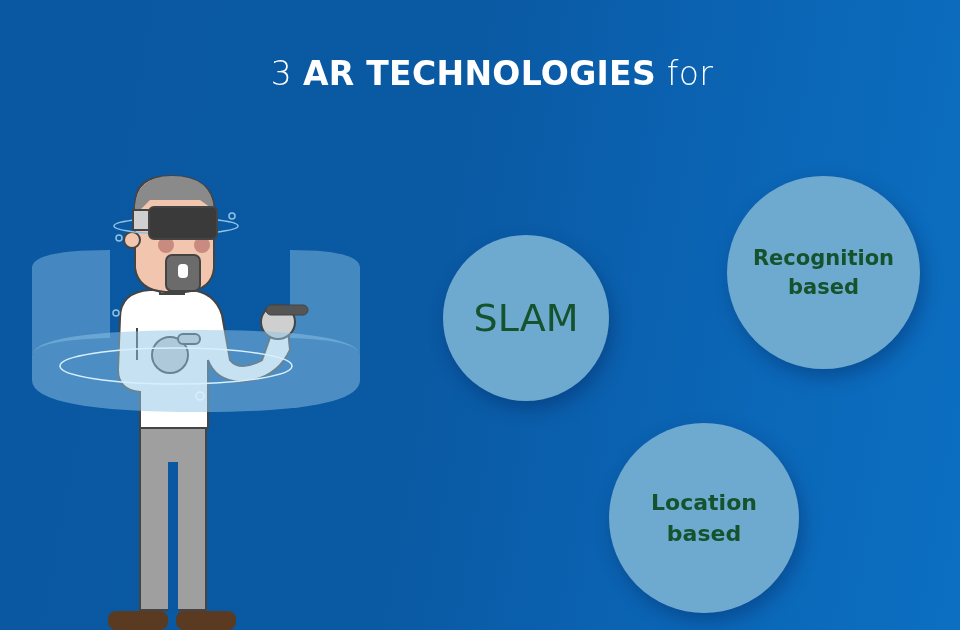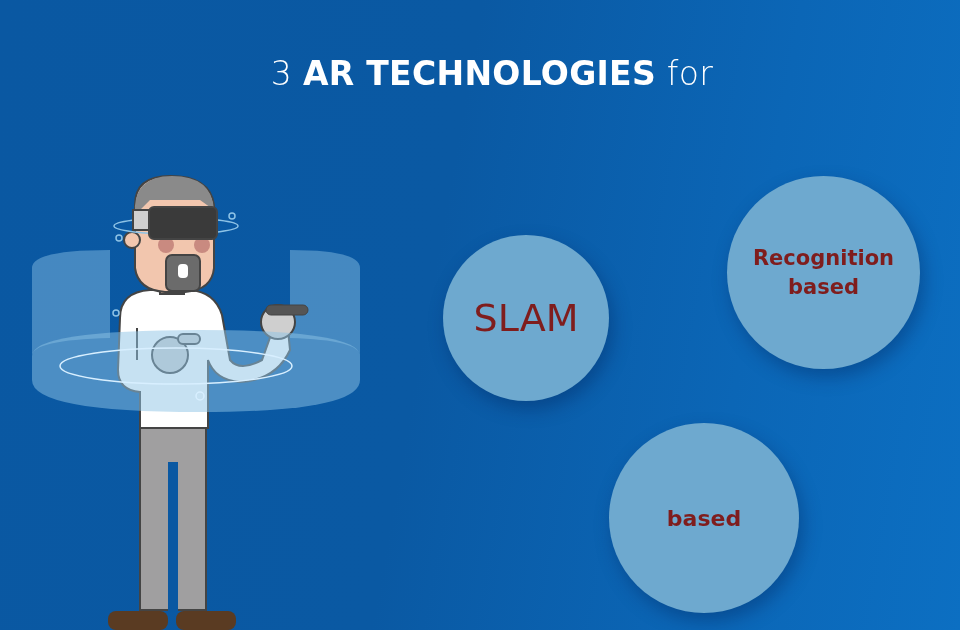--- a/index.html
+++ b/index.html
@@ -4,21 +4,21 @@
 <style>
   html,body{margin:0;padding:0;}
   body{width:960px;height:630px;overflow:hidden;position:relative;
     background:linear-gradient(100deg,#0a58a2 0%,#0a59a3 45%,#0b66b6 75%,#0c6fc2 100%);
     font-family:"Liberation Sans",sans-serif;color:#fff;}
   .title{position:absolute;left:0;width:960px;top:52px;text-align:center;
     font-family:"DejaVu Sans",sans-serif;font-size:33px;line-height:44px;font-weight:300;letter-spacing:0.3px;padding-left:12px;}
   .title b{font-weight:700;}
   .circle{position:absolute;border-radius:50%;background:#6ea9cf;
     box-shadow:4px 8px 18px rgba(0,30,80,0.35);display:flex;align-items:center;justify-content:center;
-    text-align:center;color:#7f1d1d;font-family:"DejaVu Sans",sans-serif;}
+    text-align:center;color:#14532d;font-family:"DejaVu Sans",sans-serif;}
   .c-slam{left:443px;top:235px;width:166px;height:166px;font-size:38px;font-weight:400;}
   .c-rec{left:727px;top:176px;width:193px;height:193px;font-size:21px;font-weight:600;line-height:29px;}
   .c-loc{left:609px;top:423px;width:190px;height:190px;font-size:22px;font-weight:600;line-height:31px;}
   .figure{position:absolute;left:0;top:160px;width:400px;height:470px;}
 </style>
 </head>
 <body>
 
 <div class="title">
   <div><span>3 </span><b>AR TECHNOLOGIES</b><span> for</span></div>
@@ -80,15 +80,16 @@
   <span>SLAM</span>
 </div>
 <div class="circle c-rec">
   <div>
     <div>Recognition</div>
     <div>based</div>
   </div>
 </div>
 <div class="circle c-loc">
   <div>
+    <div>Location</div>
     <div>based</div>
   </div>
 </div>
 
 </body></html>

